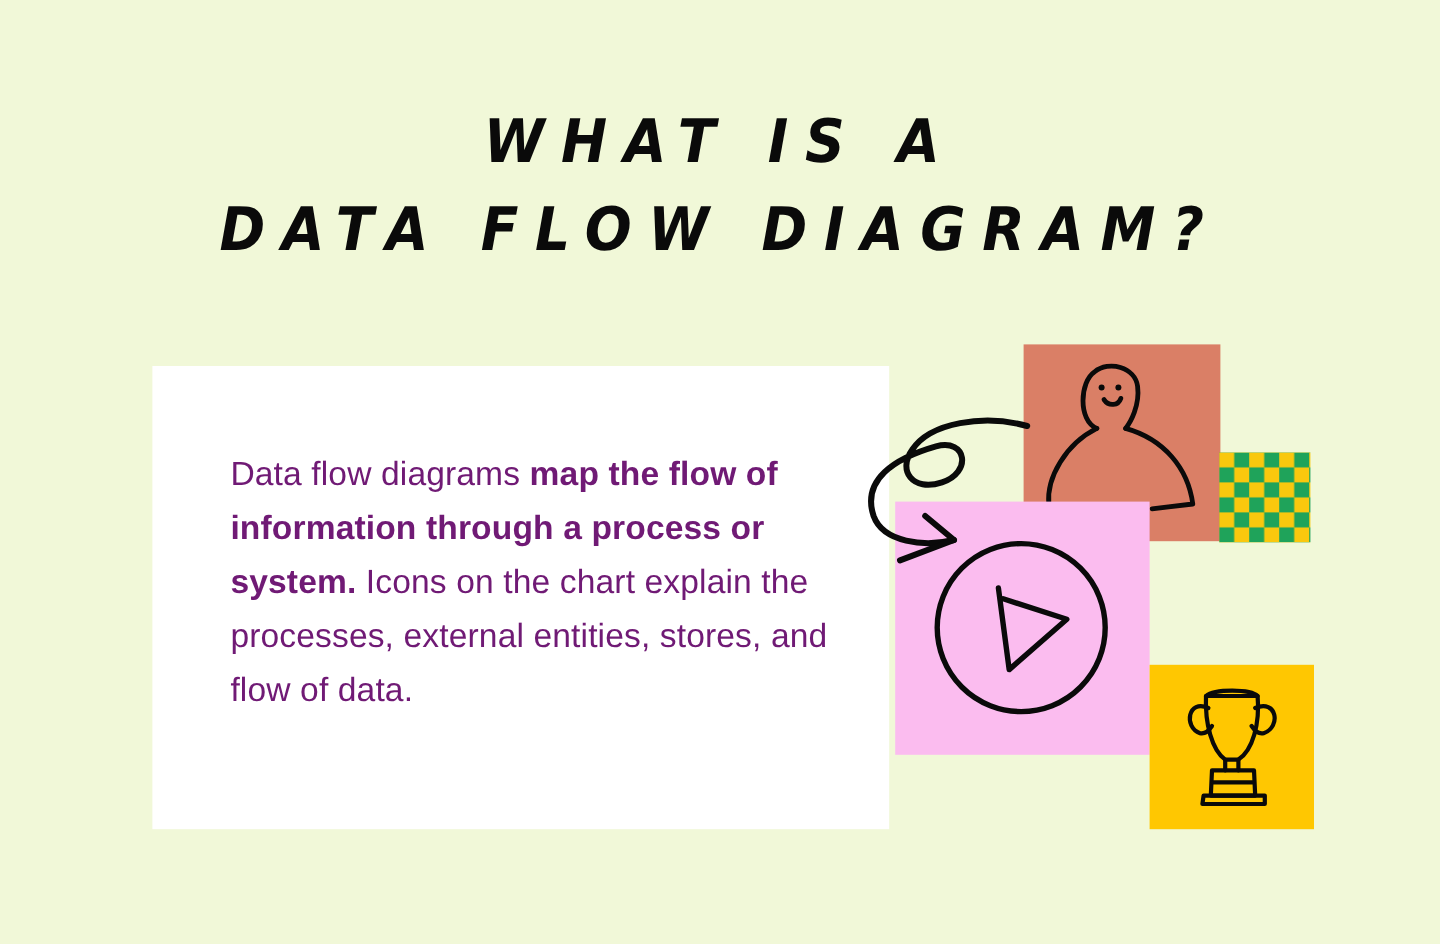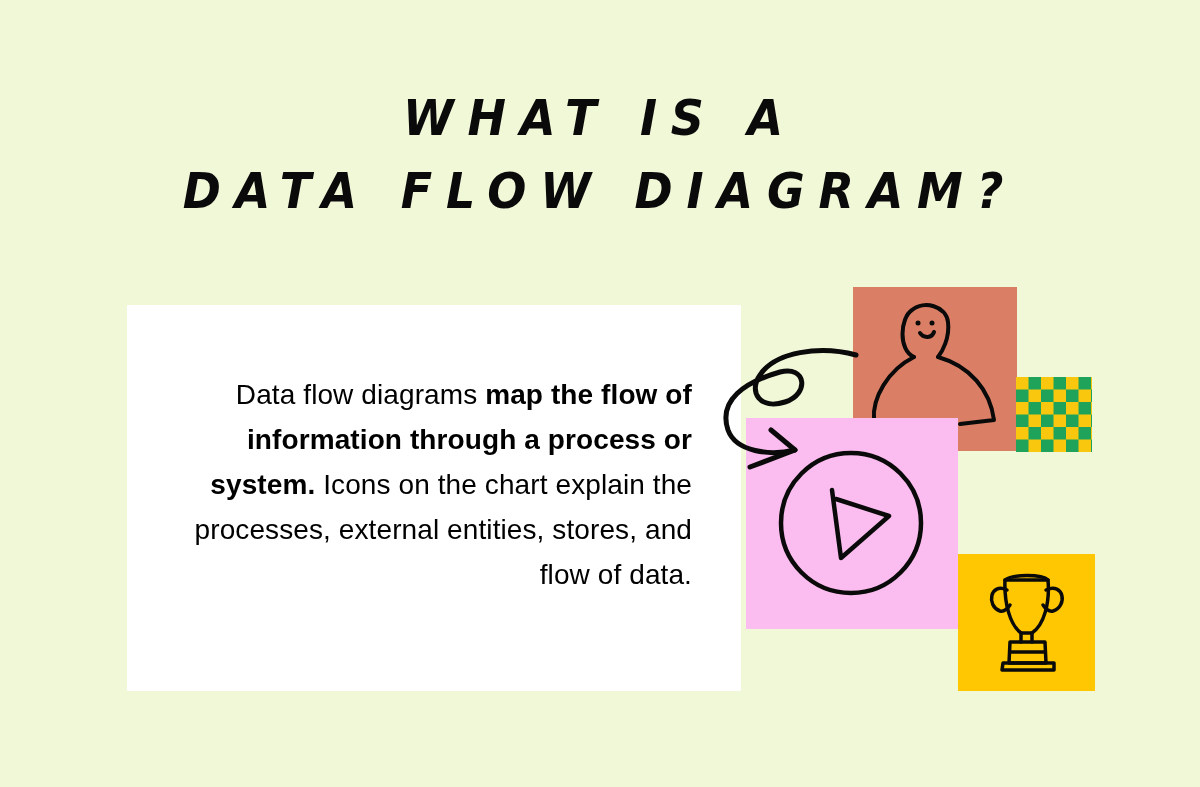--- a/index.html
+++ b/index.html
@@ -40,23 +40,22 @@
       background: #ffffff;
     }
     .card-text {
       position: absolute;
       left: 65px;
       top: 67px;
       width: 500px;
       font-family: "Liberation Sans", sans-serif;
       font-size: 28px;
       line-height: 45px;
-      color: #000000;
+      color: #701a75;
       letter-spacing: 0.1px;
-      text-align: right;
     }
     .card-text b { font-weight: bold; }
 
     .illus {
       position: absolute;
       left: 0;
       top: 0;
       width: 1200px;
       height: 787px;
       pointer-events: none;

